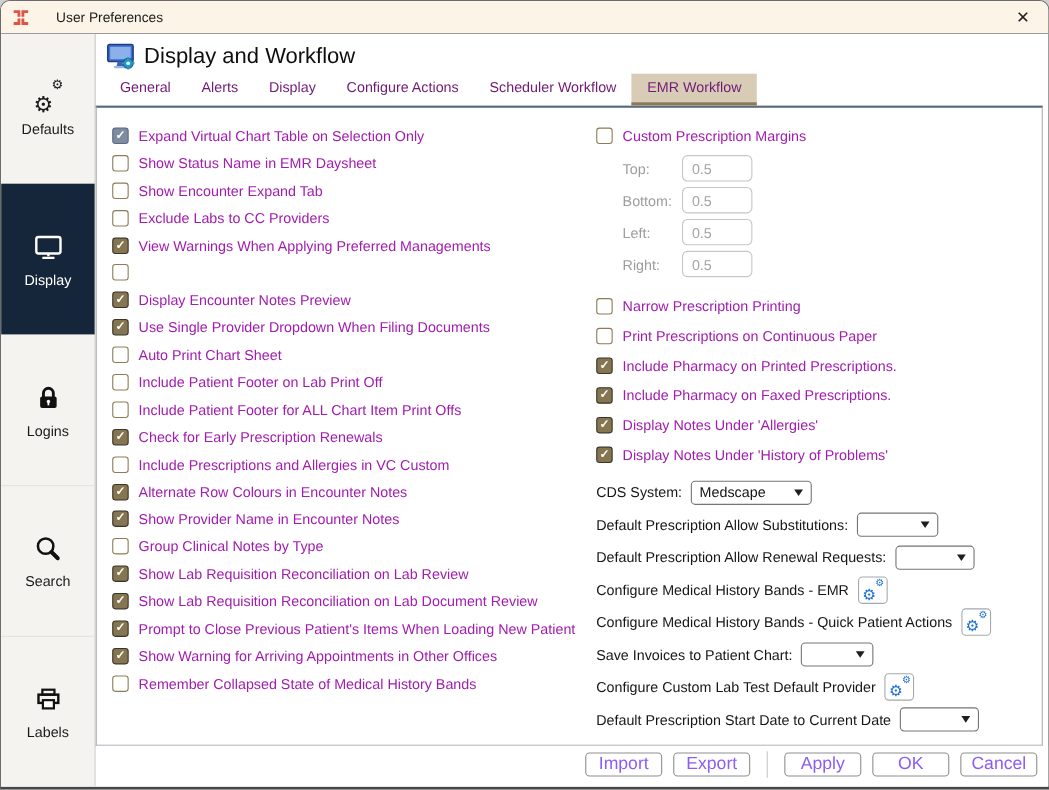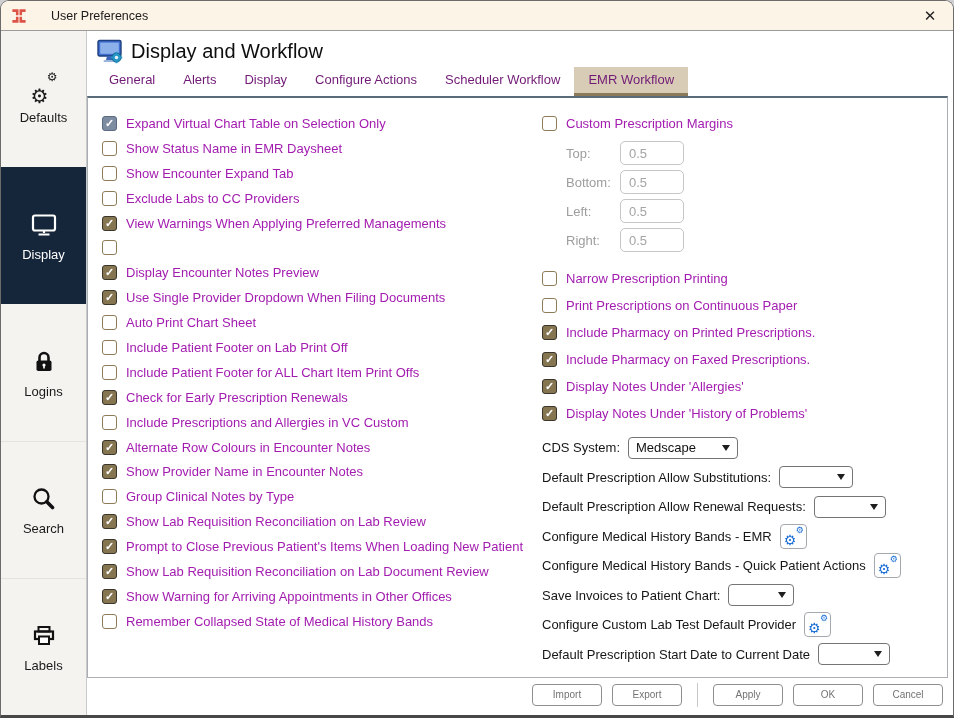--- a/index.html
+++ b/index.html
@@ -75,21 +75,21 @@
   .gearbtn {
     width:27px; height:25px; border:1px solid #a4a9af; border-radius:4px; background:#fff;
     position:relative; color:#1b6fd4; flex:0 0 auto;
   }
   .gearbtn .g-big { position:absolute; left:3px; bottom:1px; font-size:14px; line-height:1; }
   .gearbtn .g-sm  { position:absolute; right:2px; top:1px; font-size:9px; line-height:1; }
   
   .footer { flex:0 0 auto; height:37px; background:#fff; display:flex; align-items:center; justify-content:flex-end; gap:10px; padding:4px 10px 8px 0; }
   .btn {
     width:70px; height:22px; background:#fff; border:1px solid #8f8f8f; border-radius:4px;
-    font-size:10px; color:#737373; font-family:"Liberation Sans", sans-serif; display:flex; align-items:center; justify-content:center;
+    font-size:16px; color:#8b5cf6; font-family:"Liberation Sans", sans-serif; display:flex; align-items:center; justify-content:center;
   }
   .vdiv { width:1px; height:24px; background:#c8c8c8; margin:0 5px; }
   svg { display:block; }
 </style>
 </head>
 <body>
 
 <div class="window">
 
   <div class="titlebar">
@@ -257,25 +257,25 @@
           <div class="row">
               <span class="cb"></span>
               <span class="lbl">Group Clinical Notes by Type</span>
             </div>
           <div class="row">
               <span class="cb checked"></span>
               <span class="lbl">Show Lab Requisition Reconciliation on Lab Review</span>
             </div>
           <div class="row">
               <span class="cb checked"></span>
+              <span class="lbl">Show Lab Requisition Reconciliation on Lab Document Review</span>
+            </div>
+          <div class="row">
+              <span class="cb checked"></span>
               <span class="lbl">Prompt to Close Previous Patient's Items When Loading New Patient</span>
-            </div>
-          <div class="row">
-              <span class="cb checked"></span>
-              <span class="lbl">Show Lab Requisition Reconciliation on Lab Document Review</span>
             </div>
           <div class="row">
               <span class="cb checked"></span>
               <span class="lbl">Show Warning for Arriving Appointments in Other Offices</span>
             </div>
           <div class="row">
               <span class="cb"></span>
               <span class="lbl">Remember Collapsed State of Medical History Bands</span>
             </div>
         </div>

